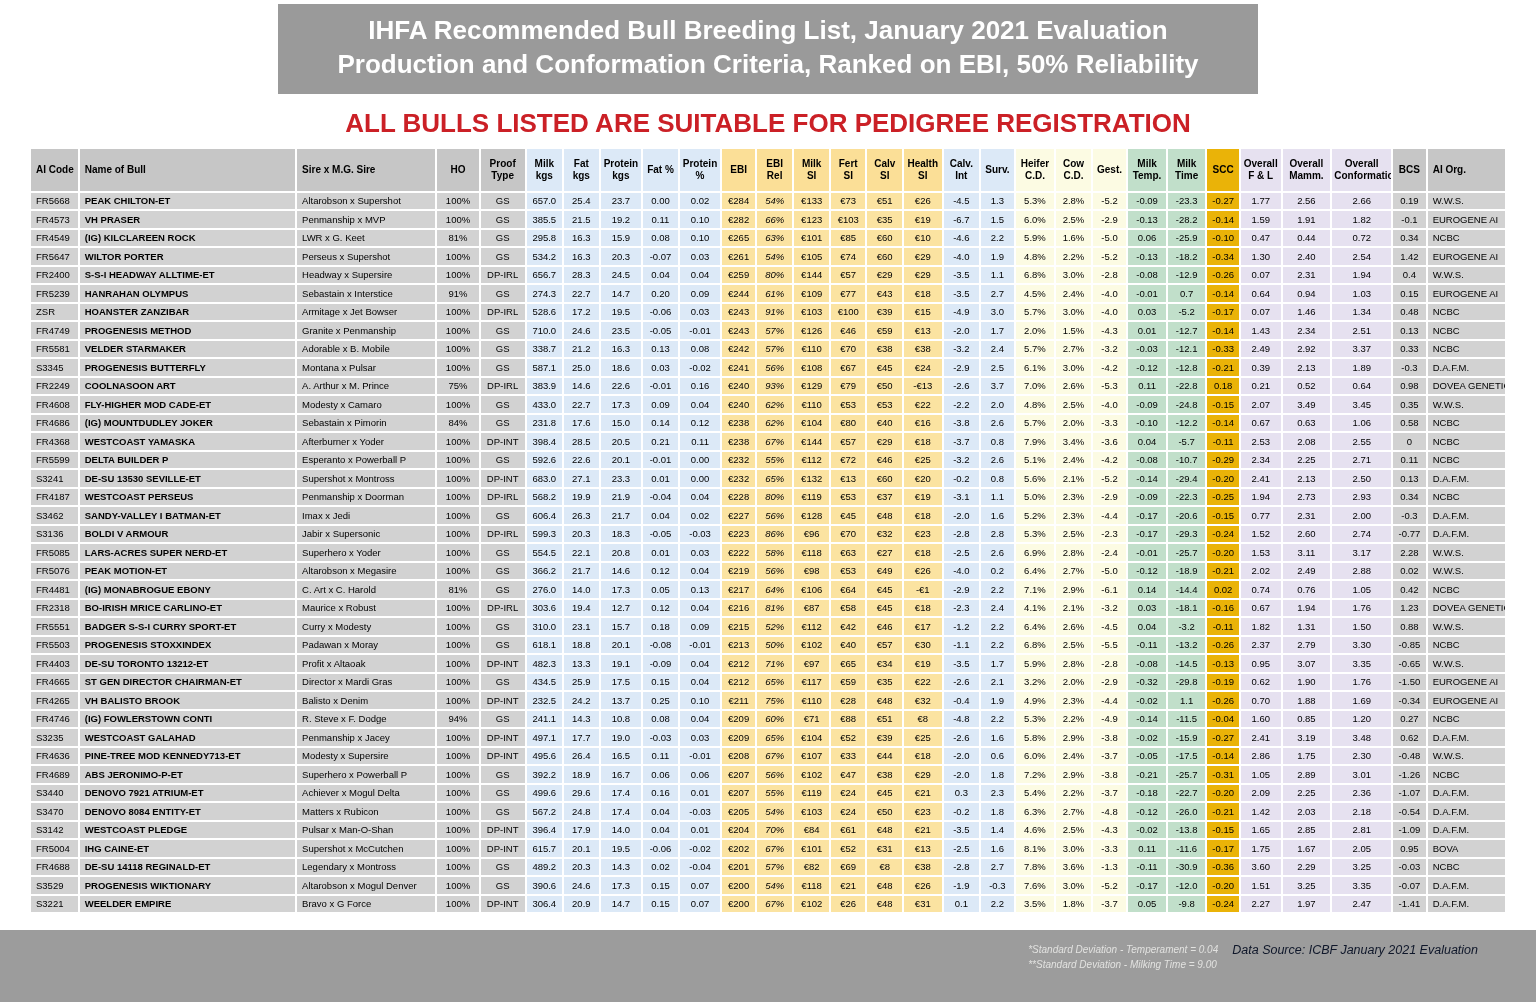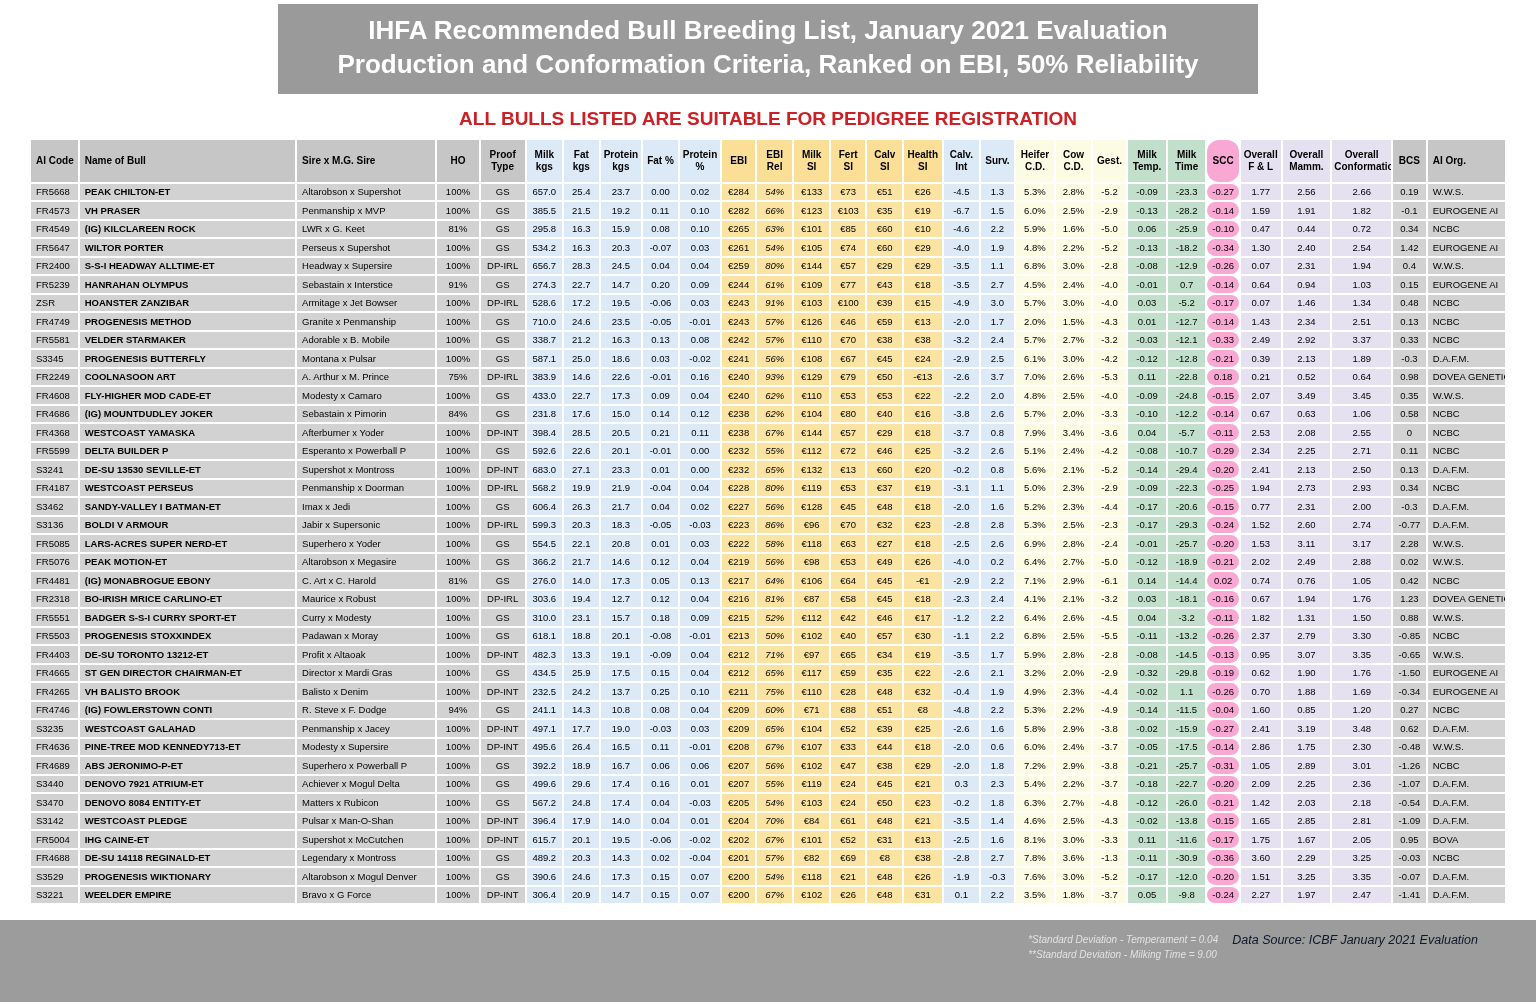--- a/index.html
+++ b/index.html
@@ -1,46 +1,46 @@
 <!DOCTYPE html>
 <html><head>
 <meta charset="utf-8">
 <style>
   * { margin:0; padding:0; box-sizing:border-box; }
   html,body { width:1536px; height:1002px; background:#ffffff;
     font-family:"Liberation Sans", sans-serif; overflow:hidden; position:relative; }
 
   .title-bar { width:980px; margin:4px auto 0; background:#9a9a9a; color:#ffffff;
     text-align:center; font-weight:bold; font-size:26px; line-height:1.3; padding:10px 0 12px; }
-  .subtitle { text-align:center; color:#cb2026; font-weight:bold; font-size:19px; margin:14px 0 8px; }
+  .subtitle { text-align:center; color:#cb2026; font-weight:bold; font-size:26px; margin:14px 0 8px; }
 
   table { border-collapse:separate; border-spacing:2px; table-layout:fixed;
     width:1478px; margin:0 auto 0 29px; }
   th, td { overflow:hidden; }
   th { font-size:10px; font-weight:bold; text-align:center; vertical-align:middle;
     height:42px; line-height:1.15; padding:1px 2px; }
   td { font-size:9.5px; height:16.5px; line-height:1; padding:1px 2px;
     text-align:center; vertical-align:middle; white-space:nowrap; }
   td.a-left { text-align:left; padding-left:5px; }
   th.a-left { text-align:left; padding-left:5px; }
   td.bold { font-weight:bold; }
   td.ital { font-style:italic; }
 
   .g-gray   { background:#d2d2d2; }
   .g-blue   { background:#dcе9f7; }
   .g-blue   { background:#dce9f7; }
   .g-gold   { background:#fbe3a1; }
   .g-ivory  { background:#fcfbe3; }
   .g-green  { background:#c1dfca; }
-  .g-salmon { background:#f9a8d4;border-radius:12px; }
+  .g-salmon { background:#eab308; }
   .g-lav    { background:#e6e1f0; }
   thead .g-gray { background:#c6c6c6; }
   thead .g-gold { background:#fbdf97; }
 
-  .footer-band { position:absolute; left:0; bottom:0; width:1536px; height:82px;
+  .footer-band { position:absolute; left:0; bottom:0; width:1536px; height:72px;
     background:#9c9c9c; display:flex; align-items:flex-start; }
   .footer-inner { margin-left:auto; padding:12px 58px 0 0; display:flex; gap:14px; align-items:flex-start; }
   .sd-notes { font-size:10px; font-style:italic; color:#e2e2e0; line-height:1.5; text-align:left; }
   .data-source { font-size:12.5px; font-style:italic; color:#0f172a; padding-top:1px; }
 </style>
 </head>
 <body>
 
 <div class="title-bar">
   <div>IHFA Recommended Bull Breeding List, January 2021 Evaluation</div>

